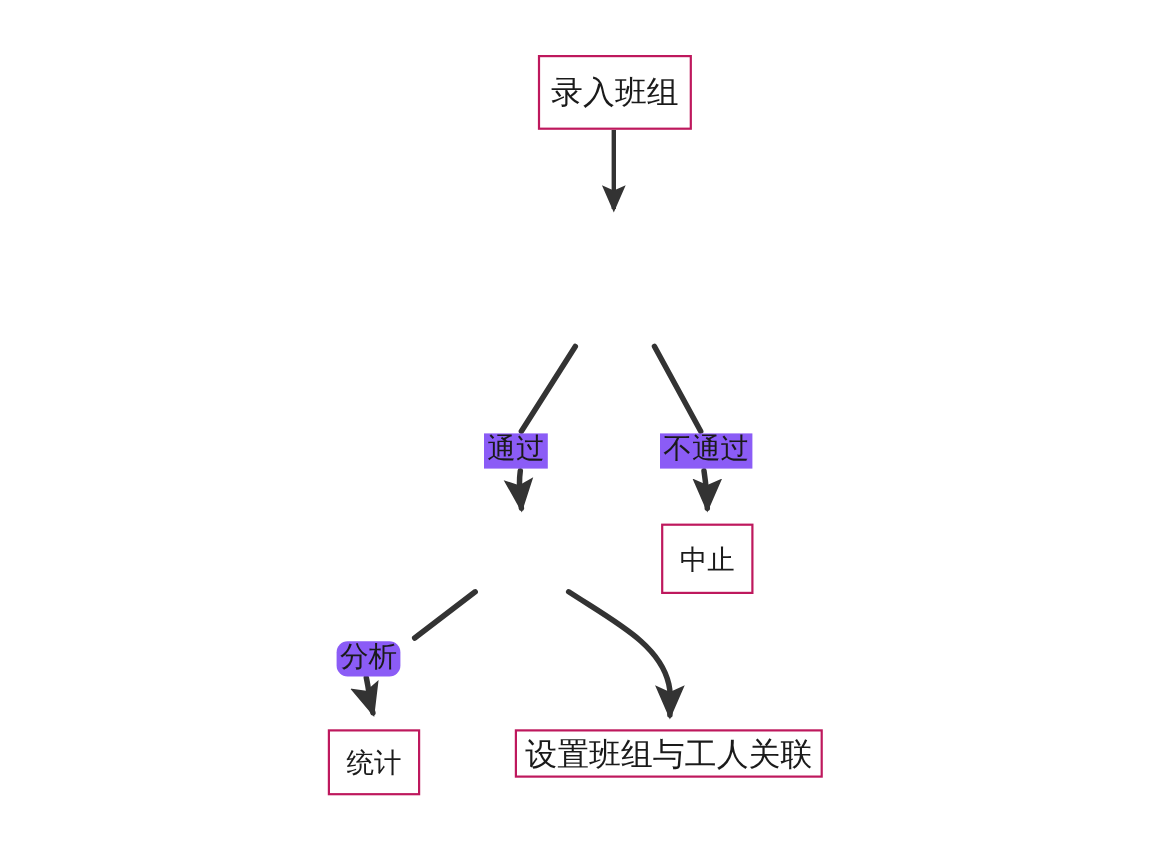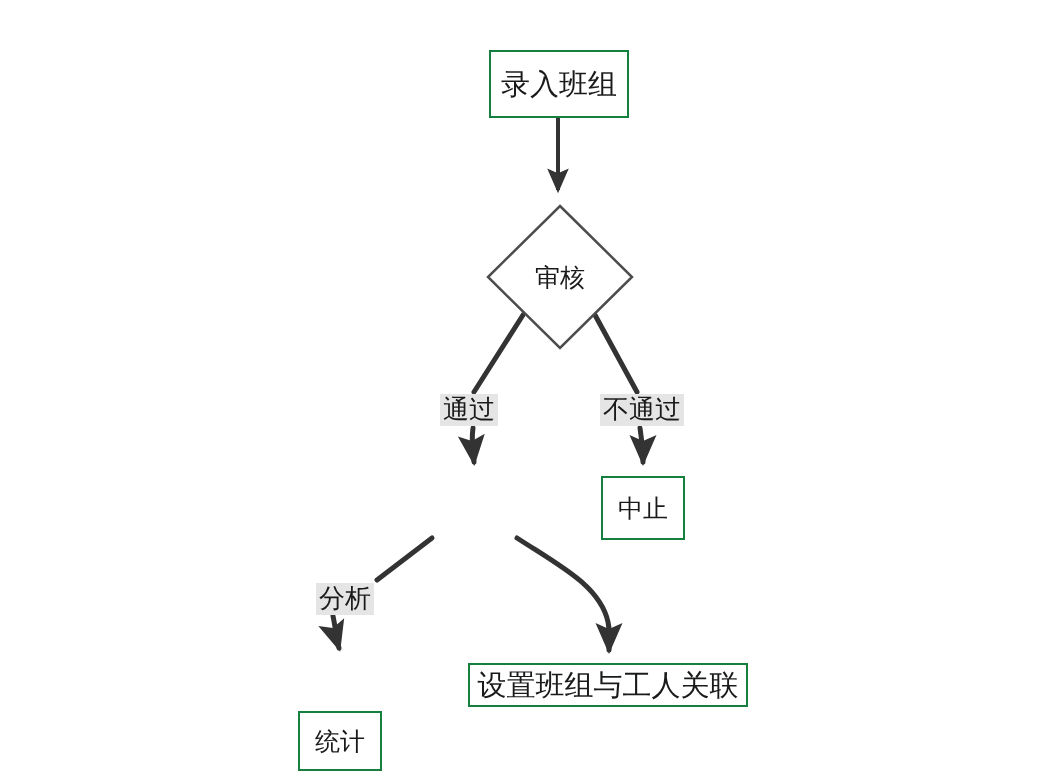--- a/index.html
+++ b/index.html
@@ -25,35 +25,35 @@
     position: absolute;
     left: 0;
     top: 0;
     width: 1046px;
     height: 781px;
     pointer-events: none;
   }
   .node {
     position: absolute;
     box-sizing: border-box;
-    border: 2px solid #15803d;
+    border: 2px solid #be185d;
     background: #ffffff;
     display: flex;
     align-items: center;
     justify-content: center;
     color: #1a1a1a;
     white-space: nowrap;
   }
   .node-label {
     line-height: 1;
   }
   .n-start   { left: 489px; top: 50px;  width: 140px; height: 68px; font-size: 29px; }
   .n-exec    { left: 432px; top: 476px; width: 84px;  height: 60px; font-size: 25px; }
   .n-abort   { left: 601px; top: 476px; width: 84px;  height: 64px; font-size: 25px; }
-  .n-stat    { left: 298px; top: 663px; width: 84px;  height: 60px; font-size: 25px; margin-top: 48px; }
+  .n-stat    { left: 298px; top: 663px; width: 84px;  height: 60px; font-size: 25px; }
   .n-assoc   { left: 468px; top: 663px; width: 280px; height: 44px; font-size: 29px; }
 
   .diamond-wrap {
     position: absolute;
     left: 485px;
     top: 203px;
     width: 150px;
     height: 148px;
   }
   .diamond-wrap svg {
@@ -70,30 +70,31 @@
     display: flex;
     align-items: center;
     justify-content: center;
     font-size: 25px;
     color: #1a1a1a;
     white-space: nowrap;
   }
 
   .edge-label {
     position: absolute;
-    background: #e5e5e5;
+    background: #8b5cf6;
     color: #1a1a1a;
     font-size: 26px;
     line-height: 1.15;
     padding: 1px 3px;
     white-space: nowrap;
+    font-family: Liberation Mono, monospace;
   }
   .el-pass   { left: 440px; top: 394px; }
   .el-fail   { left: 600px; top: 394px; text-align: center; }
-  .el-analy  { left: 316px; top: 583px; }
+  .el-analy  { left: 306px; top: 583px; border-radius: 10px; }
 </style>
 </head>
 <body>
 
 <div id="canvas">
 
   <svg class="edges" width="1046" height="781" viewBox="0 0 1046 781">
     <defs>
       <marker id="arrowhead" markerWidth="7" markerHeight="7" refX="5.4" refY="3.1" orient="auto" markerUnits="strokeWidth">
         <path d="M0,0.4 L6.2,3.1 L0,5.8 L1.2,3.1 Z" fill="#333333"></path>
@@ -121,26 +122,20 @@
 
     <g>
       <path d="M517,538 C560,566 600,586 608,622 C611,636 609,642 609,650" fill="none" stroke="#333333" stroke-width="5" stroke-linecap="round" marker-end="url(#arrowhead)"></path>
     </g>
   </svg>
 
   <div class="node n-start">
     <span class="node-label">录入班组</span>
   </div>
 
-  <div class="diamond-wrap">
-    <svg width="150" height="148" viewBox="0 0 150 148">
-      <polygon points="75,3 147,74 75,145 3,74" fill="#ffffff" stroke="#4d4d4d" stroke-width="2.5"></polygon>
-    </svg>
-    <div class="diamond-text">审核</div>
-  </div>
 
 
   <div class="node n-abort">
     <span class="node-label">中止</span>
   </div>
 
   <div class="node n-stat">
     <span class="node-label">统计</span>
   </div>
 

